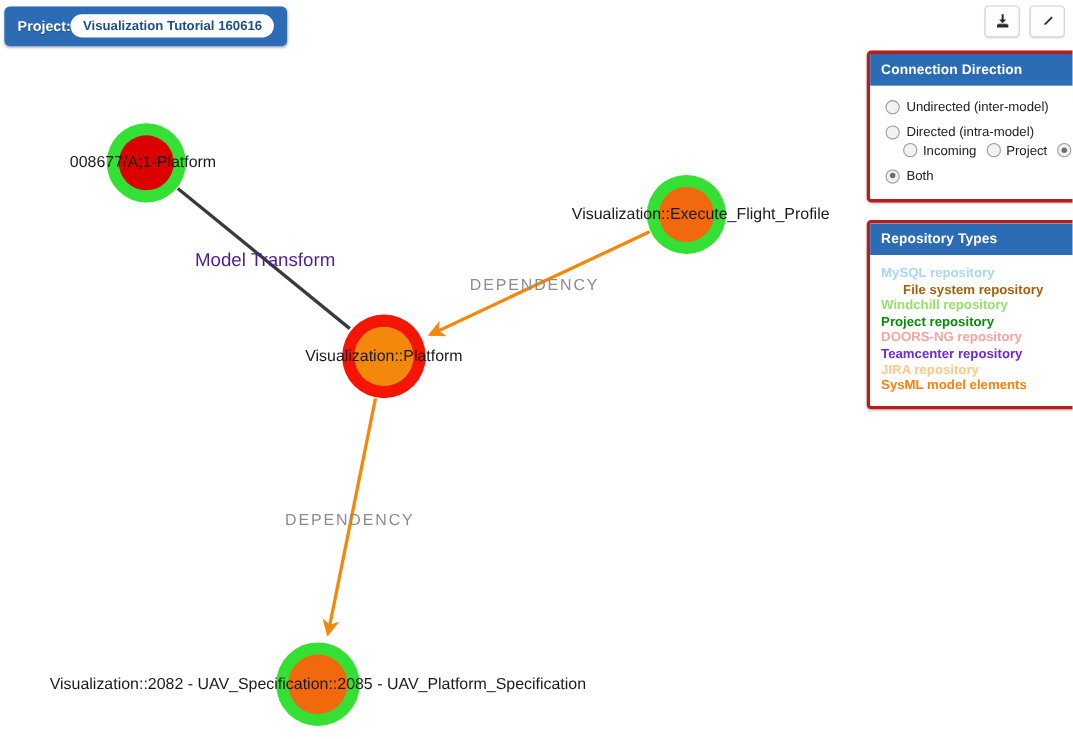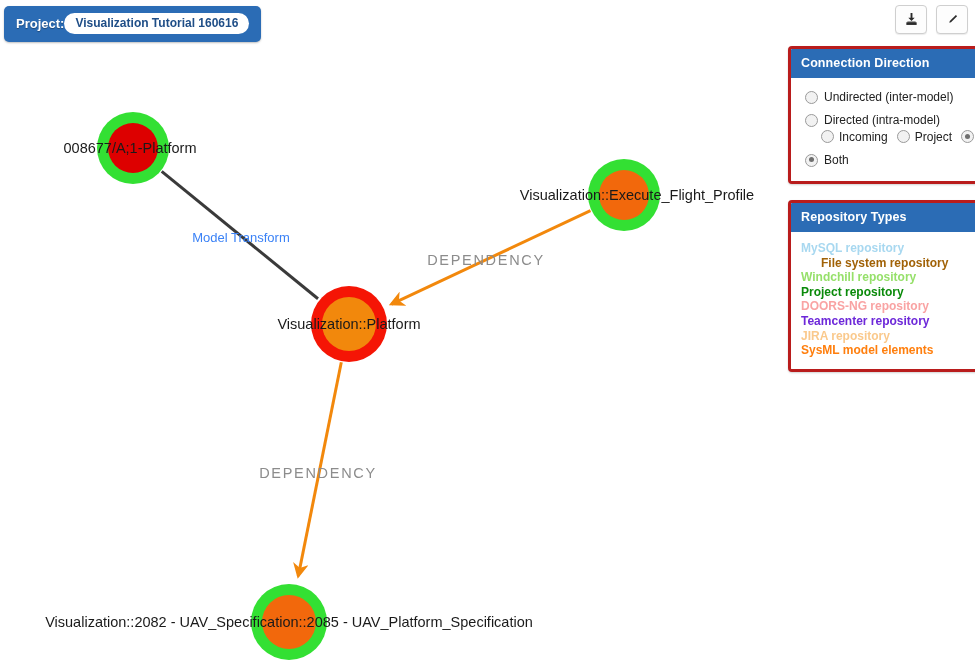--- a/index.html
+++ b/index.html
@@ -76,21 +76,21 @@
   .nodelabel{
     position:absolute;font-size:14.5px;color:#1a1a1a;
     white-space:nowrap;transform:translate(-50%,-50%);
     font-family:"Liberation Sans",sans-serif;
   }
   .edgelabel{
     position:absolute;white-space:nowrap;transform:translate(-50%,-50%);
     font-family:"Liberation Sans",sans-serif;
   }
   .edgelabel.dep{font-size:14.5px;color:#8c8c8c;letter-spacing:1.7px;}
-  .edgelabel.mt{font-size:13px;color:#3b82f6;}
+  .edgelabel.mt{font-size:17px;color:#4c1d95;}
 </style>
 </head>
 <body>
 
 <div id="stage">
 
   <div class="project-badge">
     <span class="plabel">Project:</span>
     <span class="pvalue">Visualization Tutorial 160616</span>
   </div>

